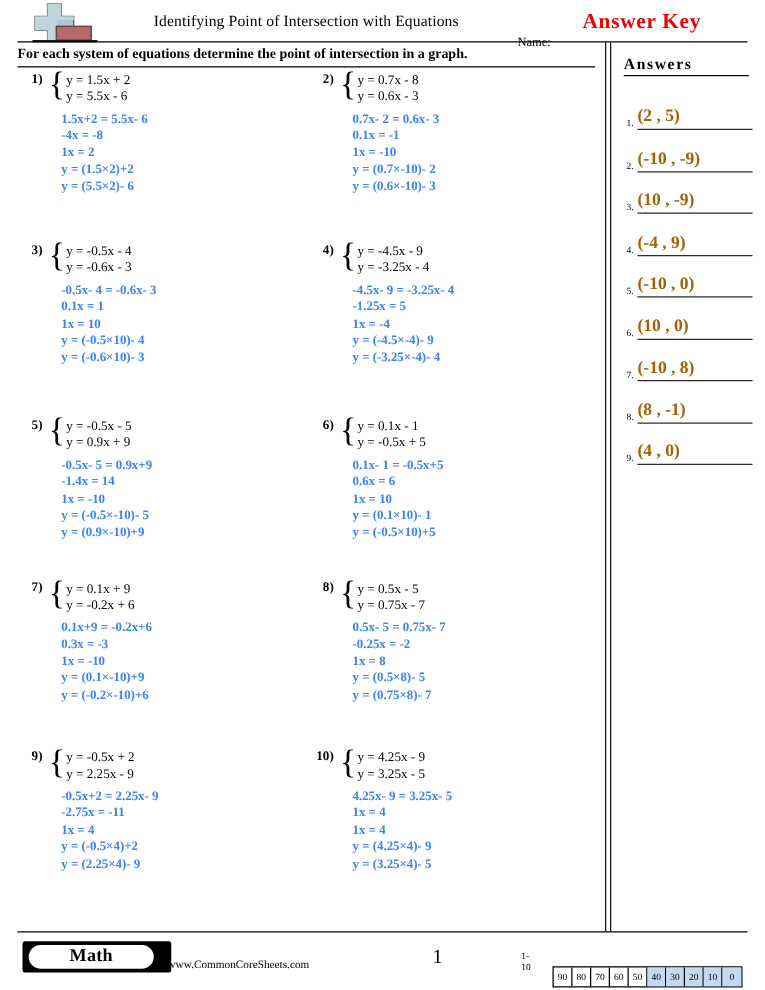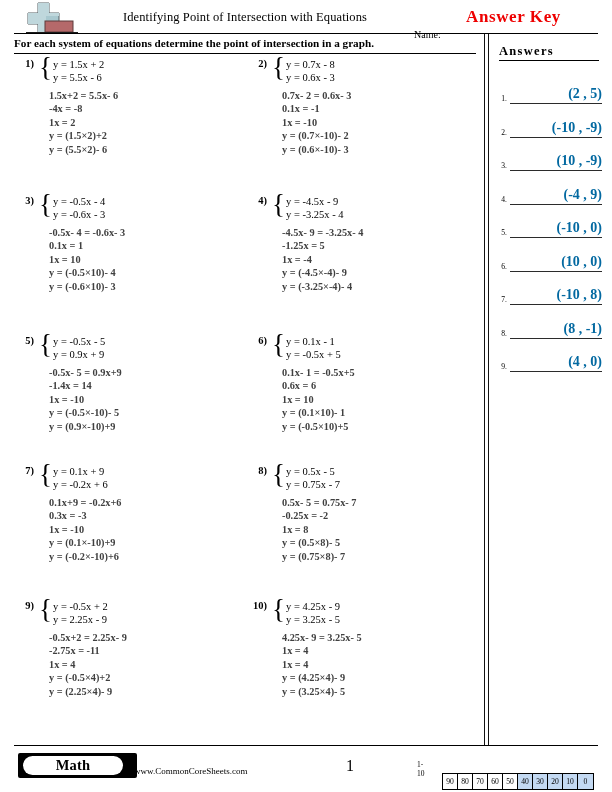--- a/index.html
+++ b/index.html
@@ -117,21 +117,21 @@
     left: 41px; top: 0;
   }
   .system .eq {
     font-size: 10.5px;
     line-height: 13.2px;
     white-space: nowrap;
   }
   .work {
     position: absolute;
     left: 37px; top: 31px;
-    color: #404040;
+    color: #3b82f6;
   }
   .work .wl {
     font-size: 10.3px;
     line-height: 13.4px;
     font-weight: bold;
     white-space: nowrap;
   }
 
   
   #answers {
@@ -166,24 +166,24 @@
     position: absolute;
     left: 19px; bottom: 0;
     width: 92px;
     border-bottom: 1.1px solid #2b2b2b;
     height: 18px;
   }
   .ans-val {
     position: absolute;
     left: 19px; bottom: 2px;
     width: 92px;
-    text-align: right;
+    text-align: left;
     font-size: 14px;
     font-weight: bold;
-    color: #0369a1;
+    color: #a16207;
     white-space: nowrap;
   }
 
   
   #footer-rule {
     position: absolute;
     left: 14px; top: 745px;
     width: 584px; height: 0;
     border-top: 1.4px solid #000;
   }

